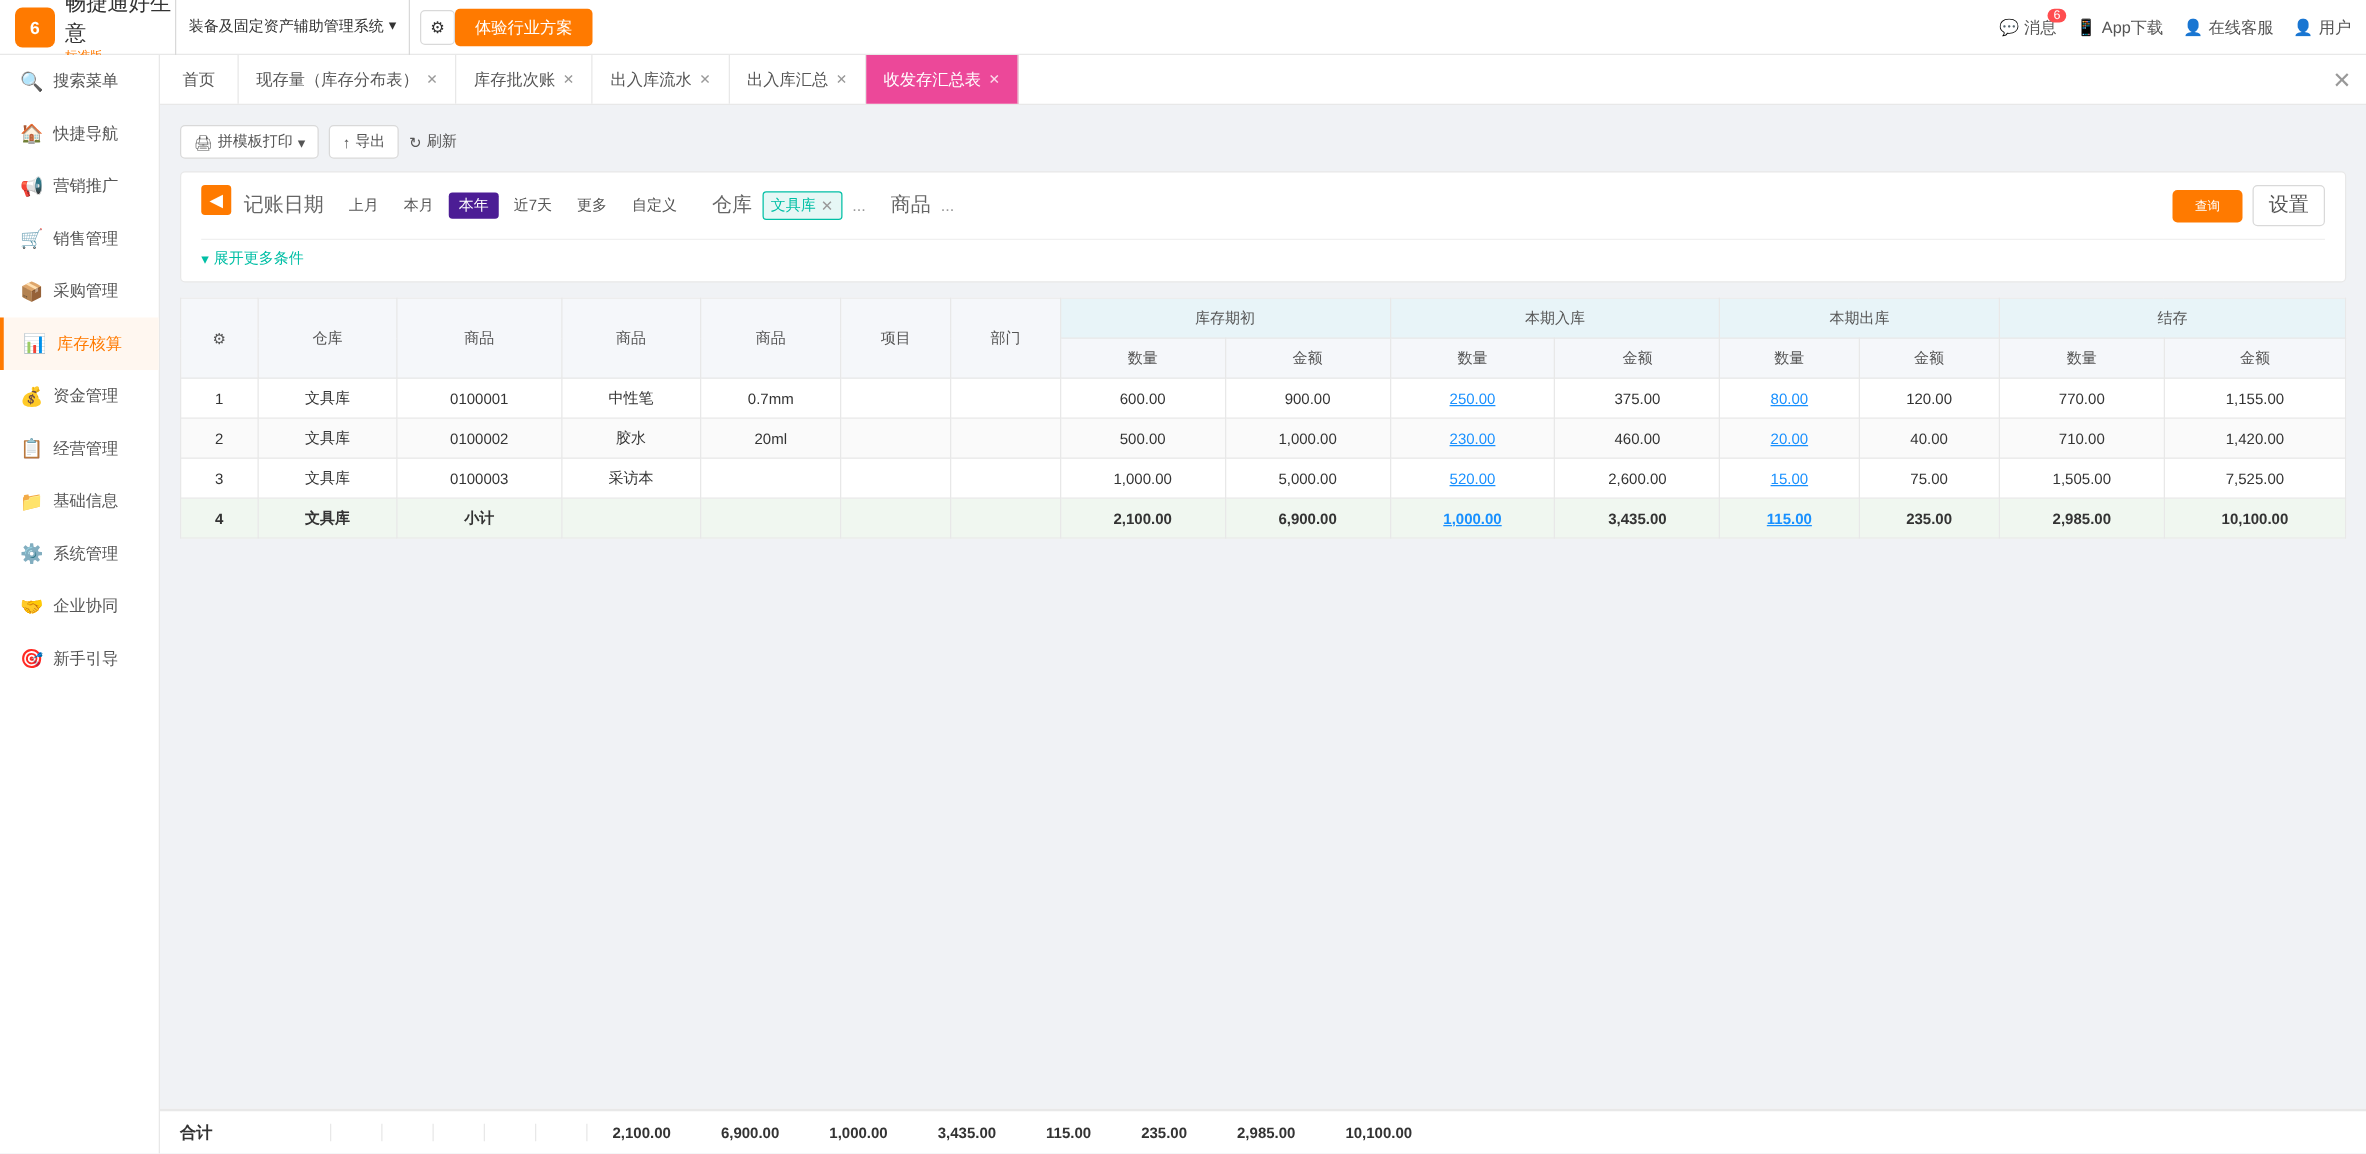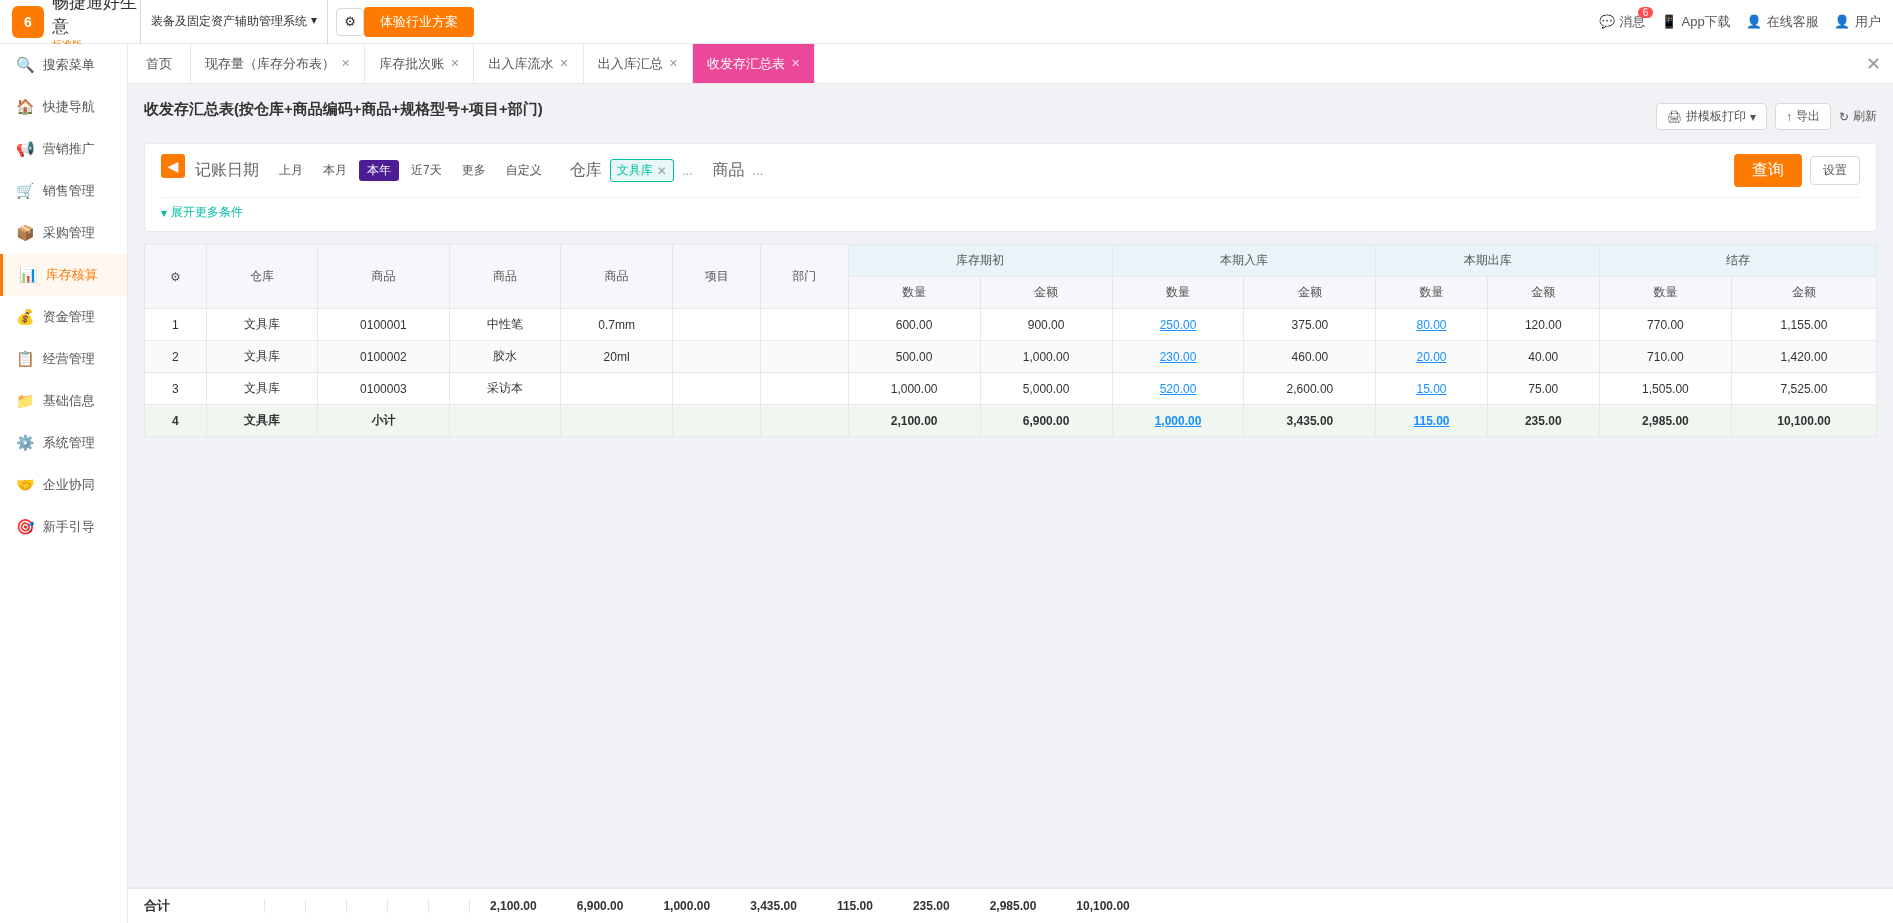--- a/index.html
+++ b/index.html
@@ -47,22 +47,22 @@
     .filter-row { display: flex; align-items: center; gap: 12px; flex-wrap: wrap; }
     .filter-label { color: #666; font-size: 16px; white-space: nowrap; }
     .date-shortcuts { display: flex; gap: 4px; align-items: center; }
     .date-btn { padding: 2px 8px; border-radius: 3px; cursor: pointer; font-size: 12px; color: #555; }
     .date-btn.active { background: #4c1d95; color: white; border-radius: 3px; }
     .date-range { font-size: 12px; color: #999; }
     .warehouse-tag { background: #e6f7f5; border: 1px solid #00bfa5; border-radius: 3px; padding: 2px 6px; font-size: 12px; color: #00bfa5; display: flex; align-items: center; gap: 4px; }
     .warehouse-tag .remove { cursor: pointer; color: #999; }
     .filter-more { color: #999; font-size: 13px; cursor: pointer; }
     .expand-btn { display: flex; align-items: center; gap: 4px; color: #00bfa5; cursor: pointer; font-size: 12px; margin-top: 6px; border-top: 1px solid #f0f0f0; padding-top: 6px; }
-    .btn-primary { background: #ff7a00; color: white; border: none; border-radius: 4px; padding: 6px 18px; cursor: pointer; font-size: 16px; margin-left: 12px; }
-    .btn-default { background: #fff; color: #555; border: 1px solid #d9d9d9; border-radius: 4px; padding: 5px 12px; cursor: pointer; font-size: 12px; }
+    .btn-primary { background: #ff7a00; color: white; border: none; border-radius: 4px; padding: 6px 18px; cursor: pointer; font-size: 10px; margin-left: 12px; }
+    .btn-default { background: #fff; color: #555; border: 1px solid #d9d9d9; border-radius: 4px; padding: 5px 12px; cursor: pointer; font-size: 16px; }
     .page-header { display: flex; align-items: center; justify-content: space-between; margin-bottom: 10px; }
     .header-actions { display: flex; align-items: center; gap: 8px; }
 
     
     .data-table { width: 100%; border-collapse: collapse; background: #fff; font-size: 12px; }
     .data-table th, .data-table td { border: 1px solid #e8e8e8; padding: 7px 10px; text-align: center; white-space: nowrap; }
     .data-table th { background: #f5f7fa; color: #555; font-weight: 500; }
     .data-table tr:nth-child(even) { background: #fafafa; }
     .data-table tr.subtotal { background: #f0f7f0; font-weight: bold; }
     .data-table td.link { color: #1890ff; text-decoration: underline; cursor: pointer; }
@@ -196,21 +196,20 @@
         </div>
         <div class="tab-item active">
           <span>收发存汇总表</span>
           <span class="close-btn">✕</span>
         </div>
         <div class="tab-close-all">✕</div>
       </div>
 
       <div class="page-content">
         <div class="page-header">
-          <h2 class="page-title">收发存汇总表(按仓库+商品编码+商品+规格型号+项目+部门)</h2>
           <div class="header-actions">
             <button class="print-btn">
               <span>🖨</span>
               <span>拼模板打印</span>
               <span>▾</span>
             </button>
             <button class="export-btn">
               <span>↑</span>
               <span>导出</span>
             </button>

